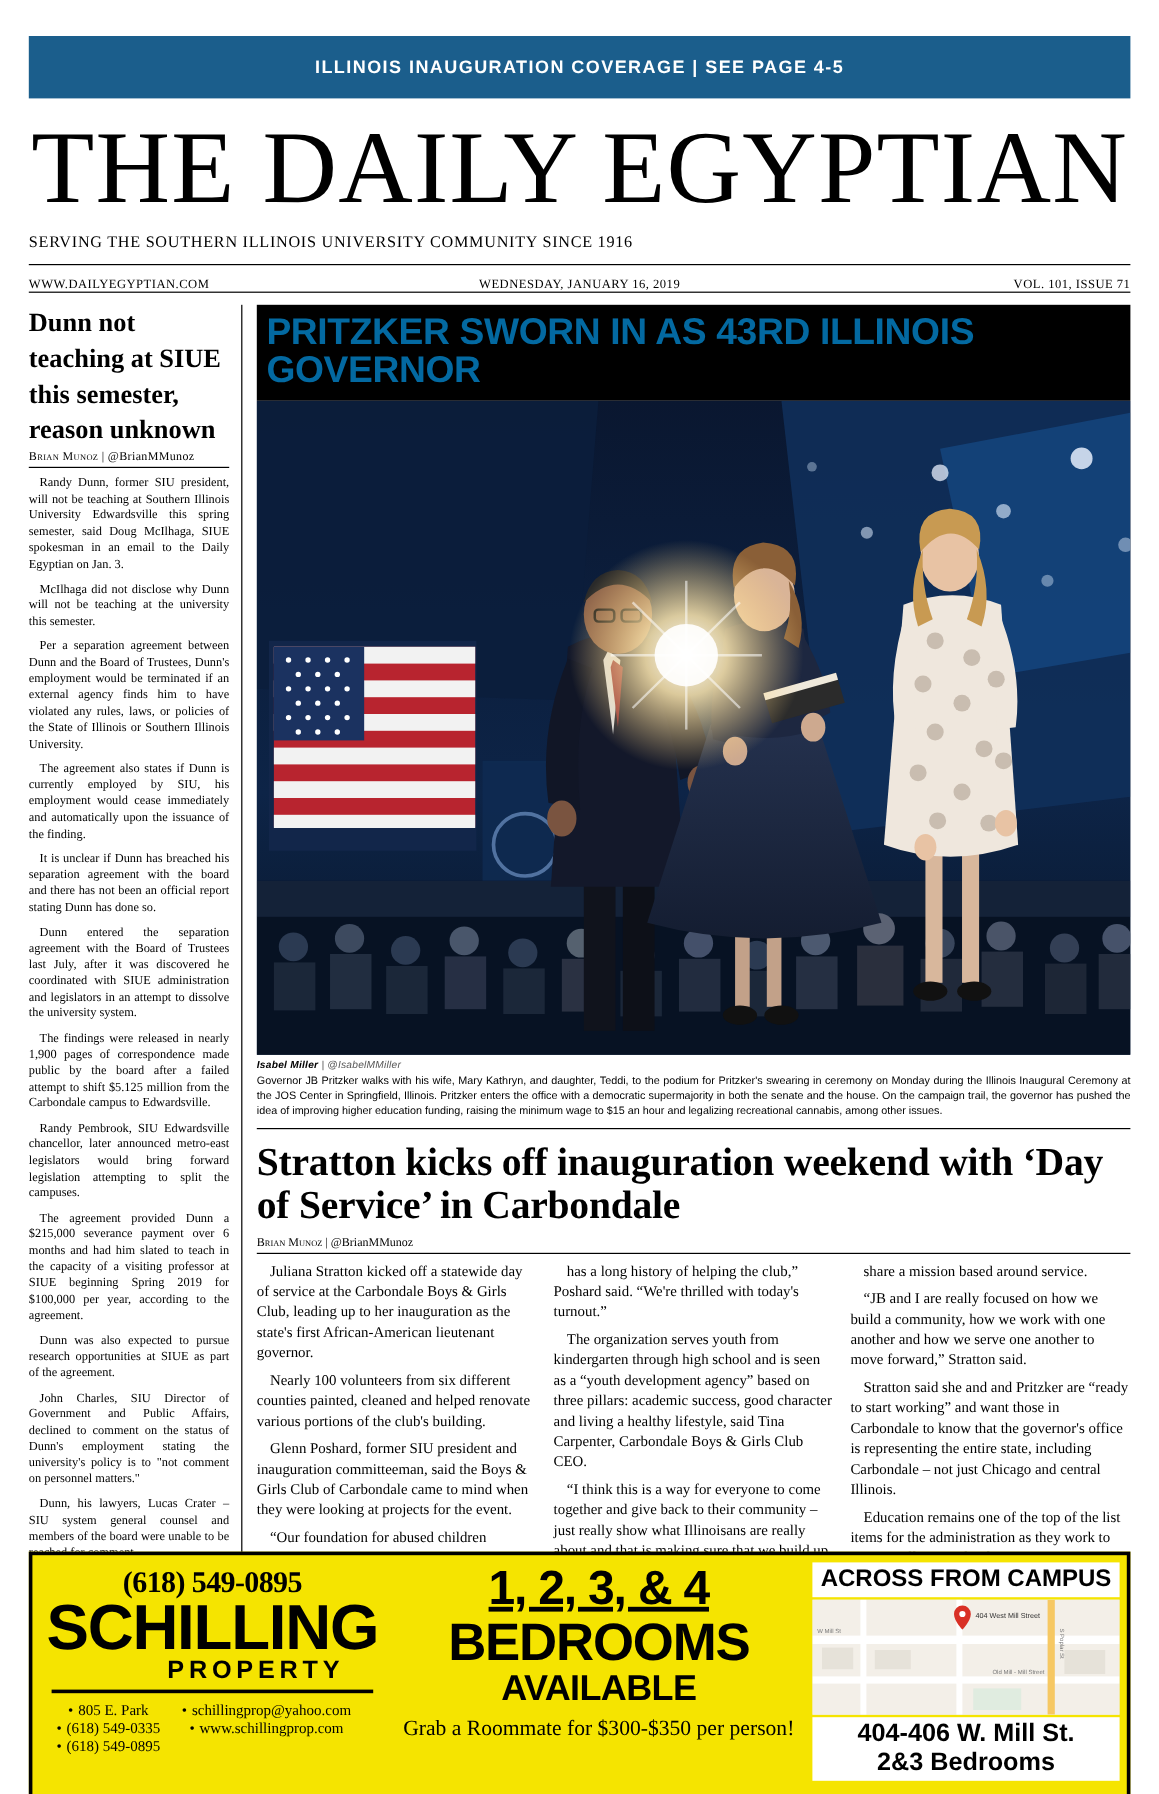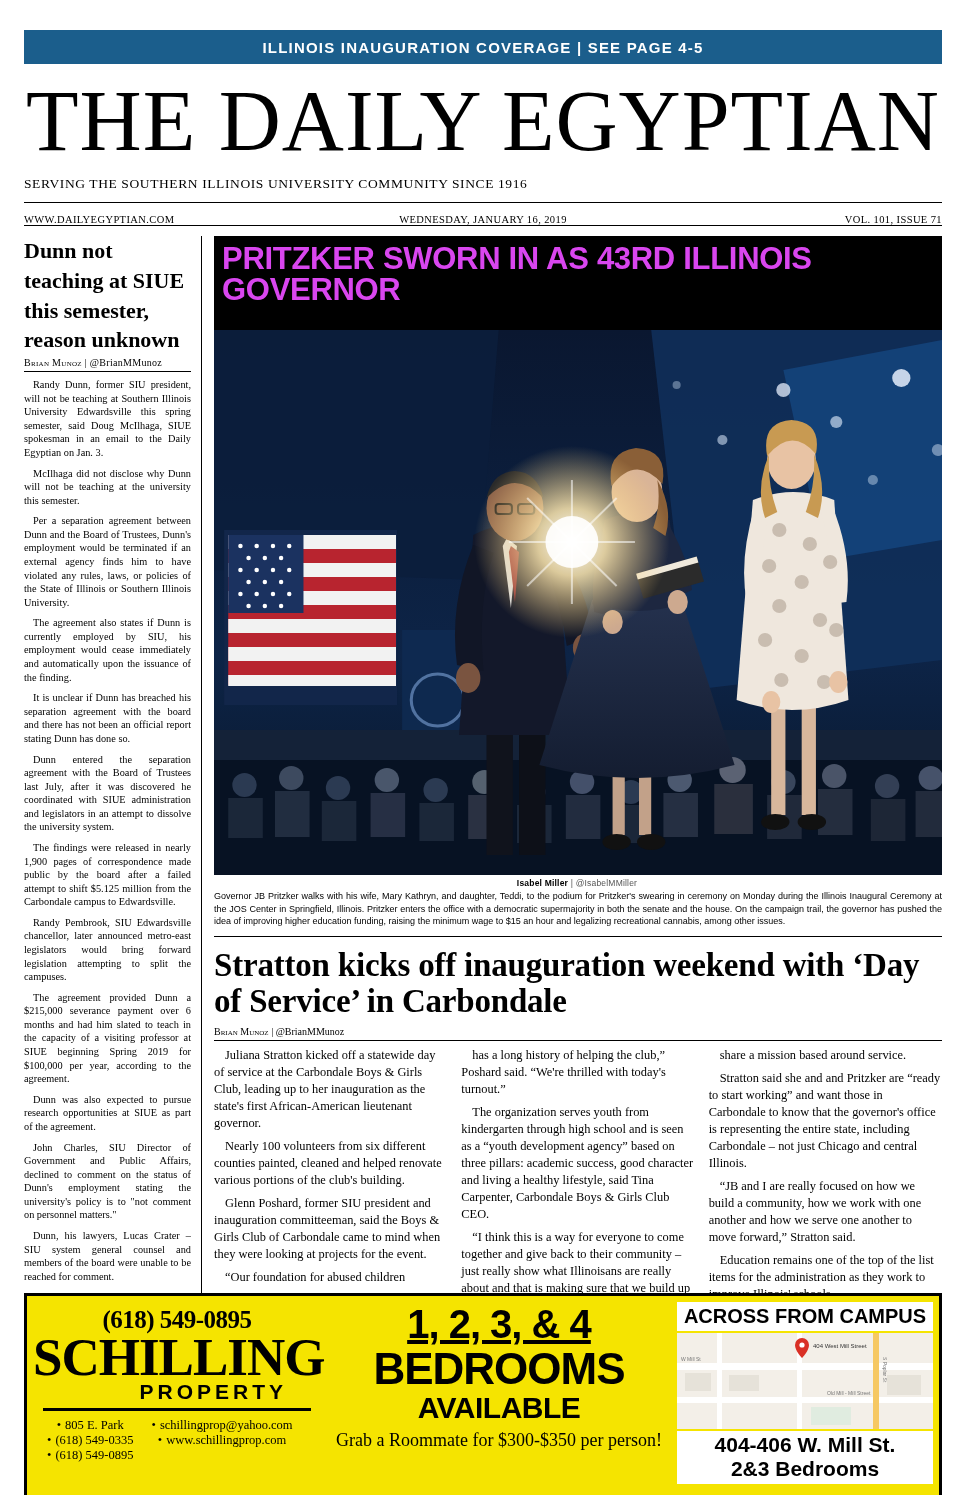--- a/index.html
+++ b/index.html
@@ -18,21 +18,21 @@
     position: relative;
     width: 966px;
     height: 1495px;
     box-sizing: border-box;
     padding: 0 24px;
   }
 
   
   .topbar {
     margin: 30px 0 0 0;
-    height: 34px;
+    height: 52px;
     background: #1b5e8c;
     color: #fff;
     display: flex;
     align-items: center;
     justify-content: center;
     font-family: "Liberation Sans", sans-serif;
     font-weight: bold;
     font-size: 15px;
     letter-spacing: 1.2px;
   }
@@ -110,46 +110,47 @@
     font-size: 10.3px;
     line-height: 1.32;
     text-align: justify;
     margin: 0 0 7px 0;
     text-indent: 9px;
   }
 
   
   .lead-hed {
     background: #000;
-    color: #d946ef;
+    color: #0369a1;
     font-family: "Liberation Sans", sans-serif;
     font-weight: bold;
     font-size: 31px;
     letter-spacing: -0.3px;
-    padding: 7px 8px 25px 8px;
+    padding: 7px 8px 11px 8px;
     line-height: 1;
   }
 
   
   .photo {
     position: relative;
     width: 100%;
     height: 545px;
     overflow: hidden;
     background: #0b1c3a;
   }
   .photo svg { display: block; width: 100%; height: 100%; }
 
   .credit {
-    text-align: center;
+    text-align: left;
     font-family: "Liberation Sans", sans-serif;
     font-size: 8.5px;
     font-weight: bold;
     padding: 3px 2px 2px 0;
     letter-spacing: 0.2px;
+    font-style: italic;
   }
   .credit .handle { color: #555; font-weight: normal; }
   .cutline {
     font-family: "Liberation Sans", sans-serif;
     font-size: 9px;
     line-height: 1.38;
     text-align: justify;
     border-bottom: 1.5px solid #000;
     padding-bottom: 8px;
   }
@@ -215,21 +216,21 @@
     text-align: center;
     position: relative;
   }
   .ad-phone {
     font-family: "Liberation Serif", serif;
     font-weight: bold;
     font-size: 25px;
     letter-spacing: -0.5px;
   }
   .ad-name {
-    font-family: Liberation Serif, serif;
+    font-family: Liberation Sans, sans-serif;
     font-weight: bold;
     font-size: 53px;
     line-height: 0.95;
     letter-spacing: -1px;
     margin-top: -2px;
   }
   .ad-sub {
     font-family: "Liberation Sans", sans-serif;
     font-weight: bold;
     font-size: 21px;
@@ -582,22 +583,22 @@
           <p>“Our foundation for abused children</p>
         </div>
         <div class="col">
           <p>has a long history of helping the club,” Poshard said. “We're thrilled with today's turnout.”</p>
           <p>The organization serves youth from kindergarten through high school and is seen as a “youth development agency” based on three pillars: academic success, good character and living a healthy lifestyle, said Tina Carpenter, Carbondale Boys &amp; Girls Club CEO.</p>
           <p>“I think this is a way for everyone to come together and give back to their community – just really show what Illinoisans are really about and that is making sure that we build up our communities,” Stratton said.</p>
           <p>Stratton said that she Gov. JB Pritzker</p>
         </div>
         <div class="col">
           <p>share a mission based around service.</p>
+          <p>“JB and I are really focused on how we build a community, how we work with one another and how we serve one another to move forward,” Stratton said.</p>
           <p>Stratton said she and and Pritzker are “ready to start working” and want those in Carbondale to know that the governor's office is representing the entire state, including Carbondale – not just Chicago and central Illinois.</p>
-          <p>“JB and I are really focused on how we build a community, how we work with one another and how we serve one another to move forward,” Stratton said.</p>
           <p>Education remains one of the top of the list items for the administration as they work to improve Illinois' schools.</p>
           <div class="jump">
             <span>Please see STRATTON</span>
             <span class="pg">| 3</span>
           </div>
         </div>
       </div>
 
     </div>
   </div>

